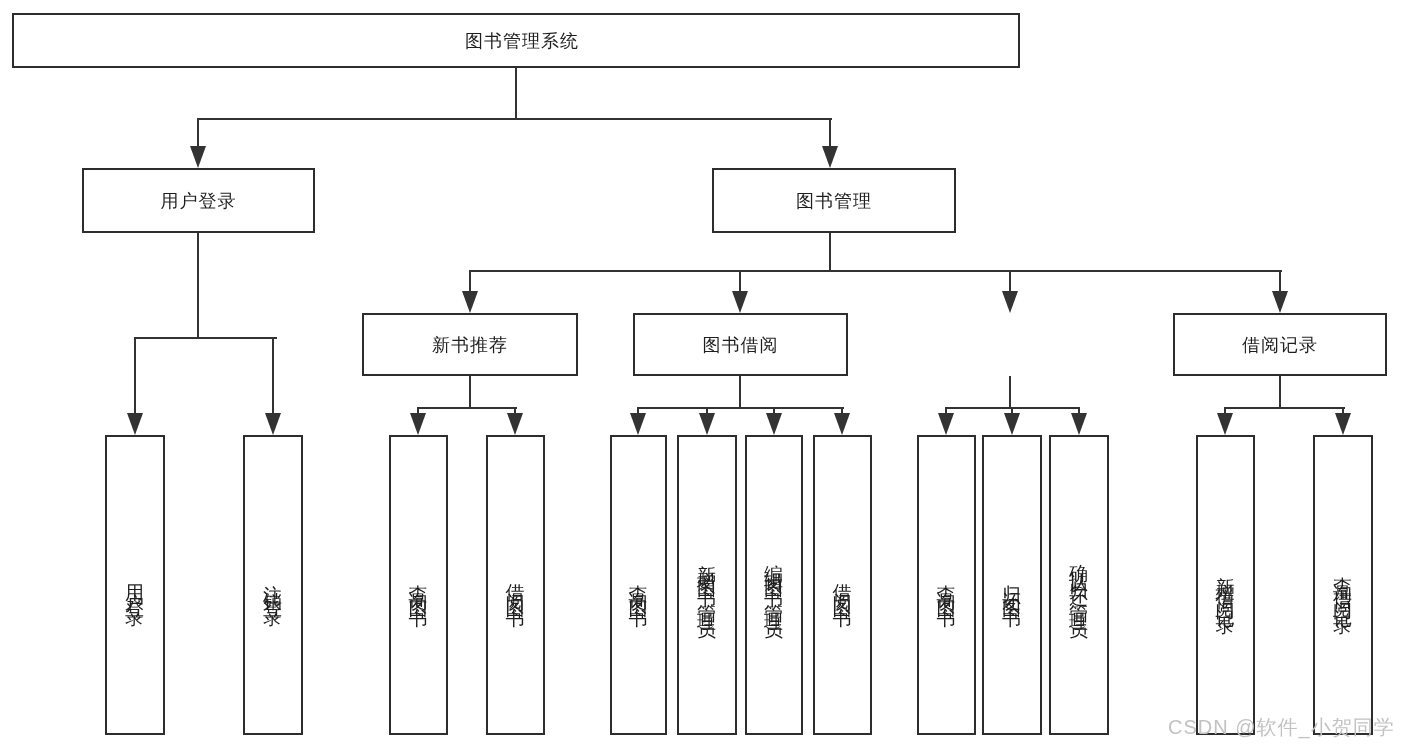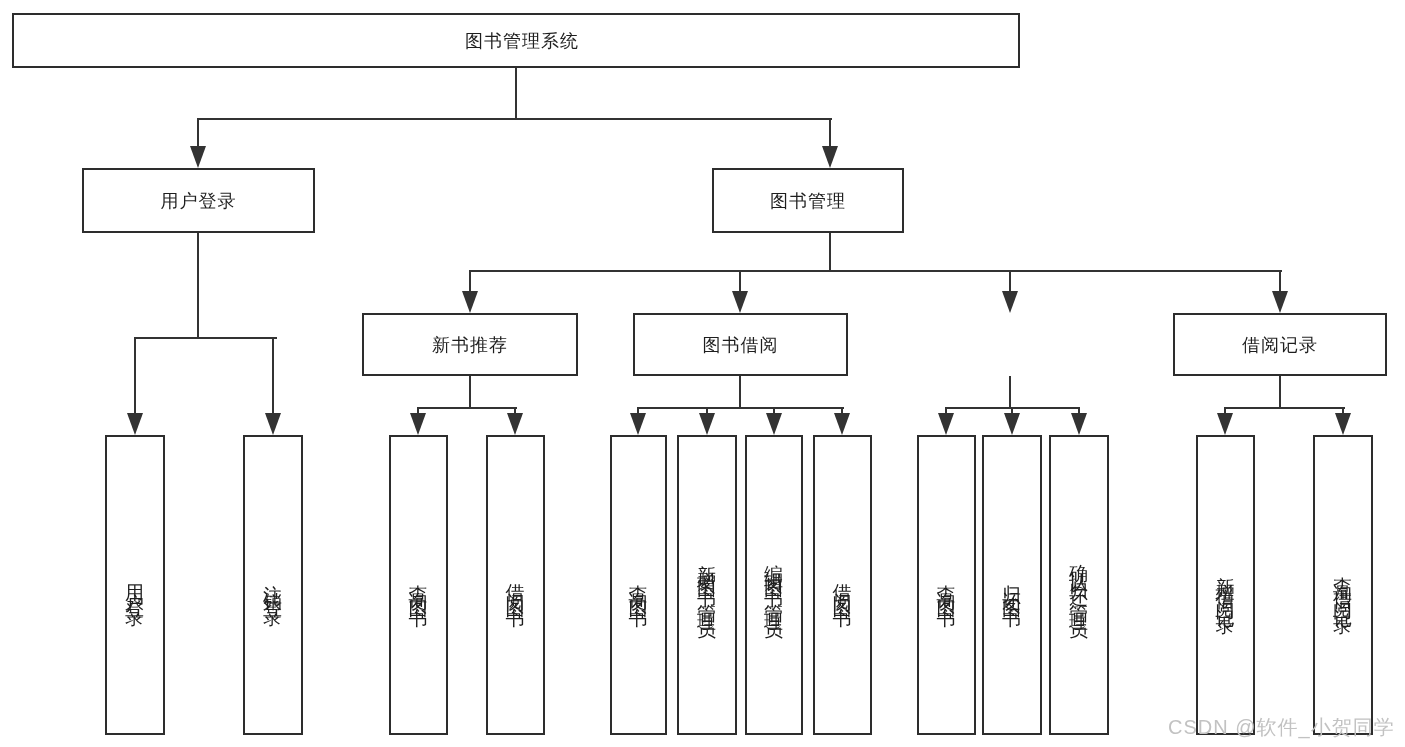--- a/index.html
+++ b/index.html
@@ -38,21 +38,21 @@
   <div class="vline" style="left:515px;top:68px;width:2px;height:52px;"></div>
   <div class="hline" style="left:197px;top:118px;width:635px;height:2px;"></div>
   <div class="vline" style="left:197px;top:118px;width:2px;height:30px;"></div>
   <div class="vline" style="left:829px;top:118px;width:2px;height:30px;"></div>
   <div class="arrow" style="left:190px;top:146px;"></div>
   <div class="arrow" style="left:822px;top:146px;"></div>
 
   <div class="box" style="left:82px;top:168px;width:233px;height:65px;">
     <span>用户登录</span>
   </div>
-  <div class="box" style="left:712px;top:168px;width:192px;height:65px;">
+  <div class="box" style="left:712px;top:168px;width:244px;height:65px;">
     <span>图书管理</span>
   </div>
 
   <div class="vline" style="left:197px;top:233px;width:2px;height:106px;"></div>
   <div class="hline" style="left:134px;top:337px;width:143px;height:2px;"></div>
   <div class="vline" style="left:134px;top:337px;width:2px;height:80px;"></div>
   <div class="vline" style="left:272px;top:337px;width:2px;height:80px;"></div>
   <div class="arrow" style="left:127px;top:413px;"></div>
   <div class="arrow" style="left:265px;top:413px;"></div>
 

